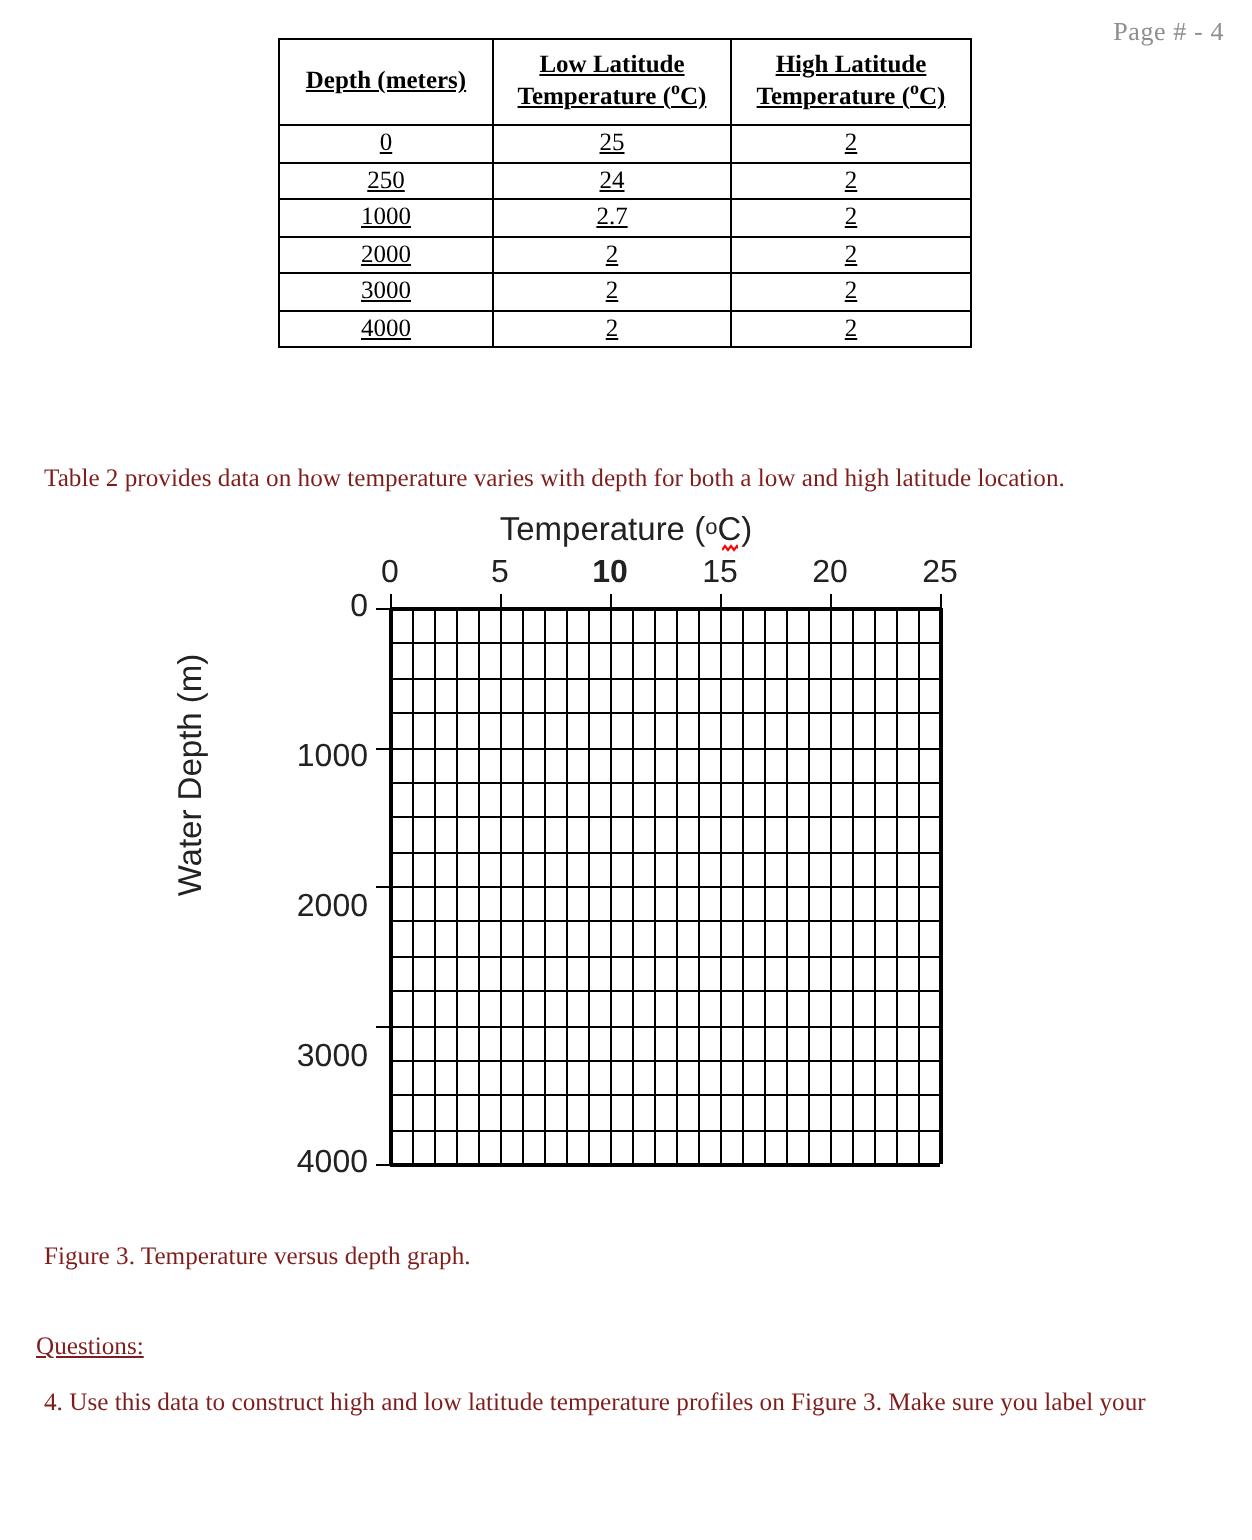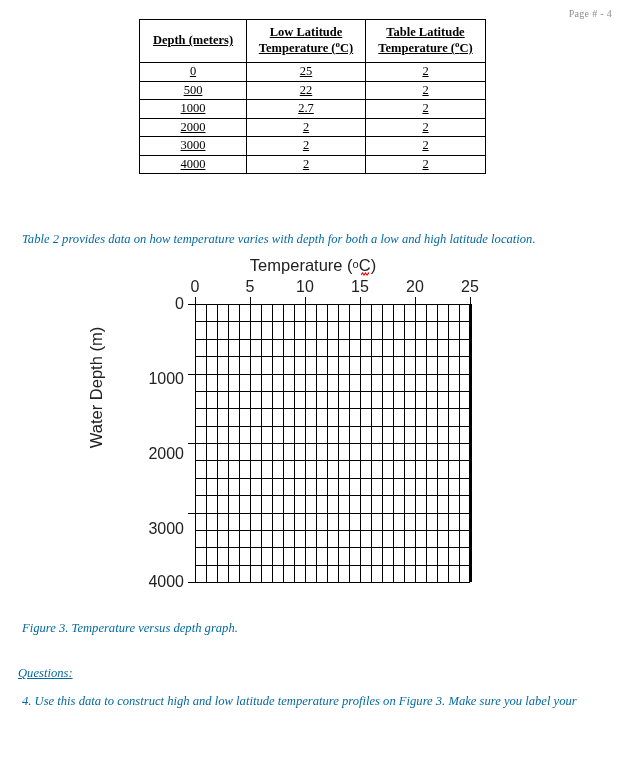--- a/index.html
+++ b/index.html
@@ -14,21 +14,21 @@
     color: #000000;
     position: relative;
     overflow: hidden;
   }
 
   
   .page-header {
     position: absolute;
     top: 8px;
     right: 14px;
-    font-size: 10px;
+    font-size: 13px;
     color: #8e8e8e;
     letter-spacing: 0.3px;
   }
 
   
   .data-table-wrap {
     position: absolute;
     left: 139px;
     top: 19px;
     width: 346px;
@@ -64,22 +64,21 @@
     font-size: 9px;
     vertical-align: super;
     line-height: 0;
   }
 
   
   .para {
     position: absolute;
     font-size: 12.6px;
     line-height: 1.35;
-    color: #0369a1;
-    font-style: italic;
+    color: #7f1d1d;
   }
   .para-table-caption {
     left: 22px;
     top: 231px;
     width: 580px;
   }
   .para-figure-caption {
     left: 22px;
     top: 620px;
     width: 400px;
@@ -208,34 +207,34 @@
     <thead>
       <tr>
         <th>
           <span>Depth (meters)</span>
         </th>
         <th>
           <span>Low Latitude</span><br>
           <span>Temperature (<span class="sup-deg">o</span>C)</span>
         </th>
         <th>
-          <span>Table Latitude</span><br>
+          <span>High Latitude</span><br>
           <span>Temperature (<span class="sup-deg">o</span>C)</span>
         </th>
       </tr>
     </thead>
     <tbody>
       <tr>
         <td>0</td>
         <td>25</td>
         <td>2</td>
       </tr>
       <tr>
-        <td>500</td>
-        <td>22</td>
+        <td>250</td>
+        <td>24</td>
         <td>2</td>
       </tr>
       <tr>
         <td>1000</td>
         <td>2.7</td>
         <td>2</td>
       </tr>
       <tr>
         <td>2000</td>
         <td>2</td>
@@ -261,21 +260,21 @@
 
   <div class="chart-title"><span>Temperature (</span><span class="unit-misspell"><span class="deg-inline">o</span>C<span class="squiggle">
           <svg width="26" height="4" viewBox="0 0 26 4">
             <path d="M0 3 L1.5 1 L3 3 L4.5 1 L6 3 L7.5 1 L9 3 L10.5 1 L12 3 L13.5 1 L15 3 L16.5 1 L18 3 L19.5 1 L21 3 L22.5 1 L24 3" stroke="#ff0000" stroke-width="1.1" fill="none"></path>
           </svg>
         </span></span><span>)</span></div>
 
   <div class="x-labels">
     <span style="left:195px;">0</span>
     <span style="left:250px;">5</span>
-    <span style="left:305px;">10</span>
+    <span style="left:305px;font-weight:bold;">10</span>
     <span style="left:360px;">15</span>
     <span style="left:415px;">20</span>
     <span style="left:470px;">25</span>
   </div>
 
   <div class="y-title">Water Depth (m)</div>
 
   <div class="y-labels">
     <span style="top:48px;">0</span>
     <span style="top:123px;">1000</span>

